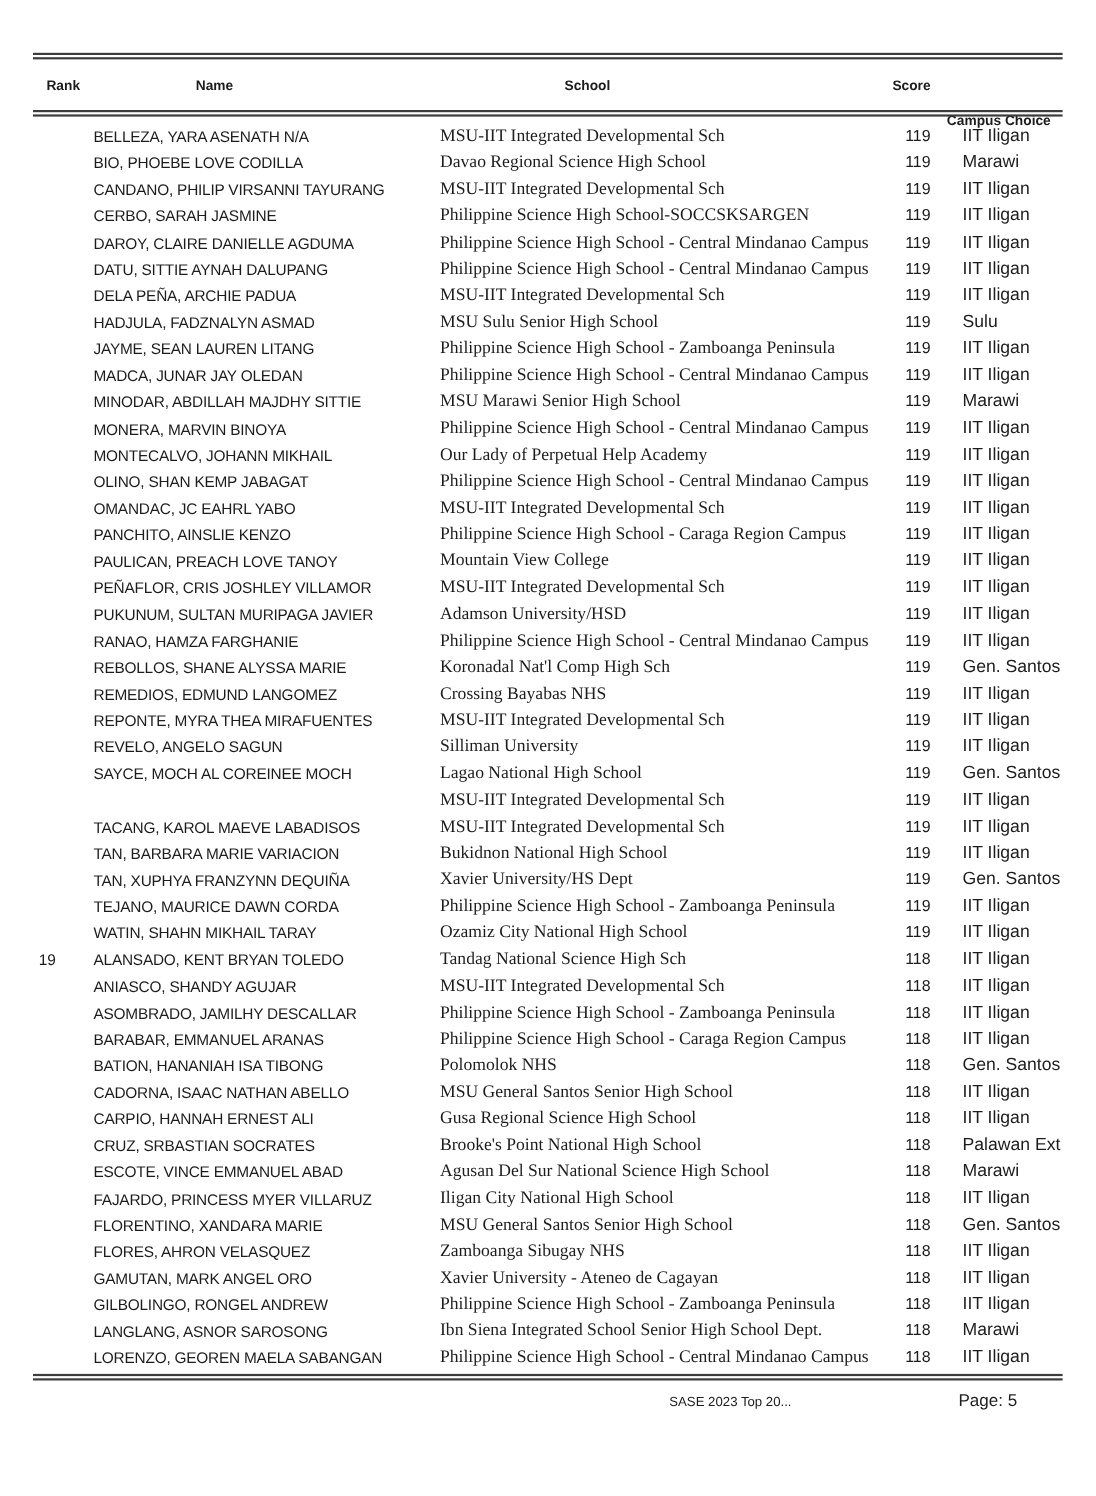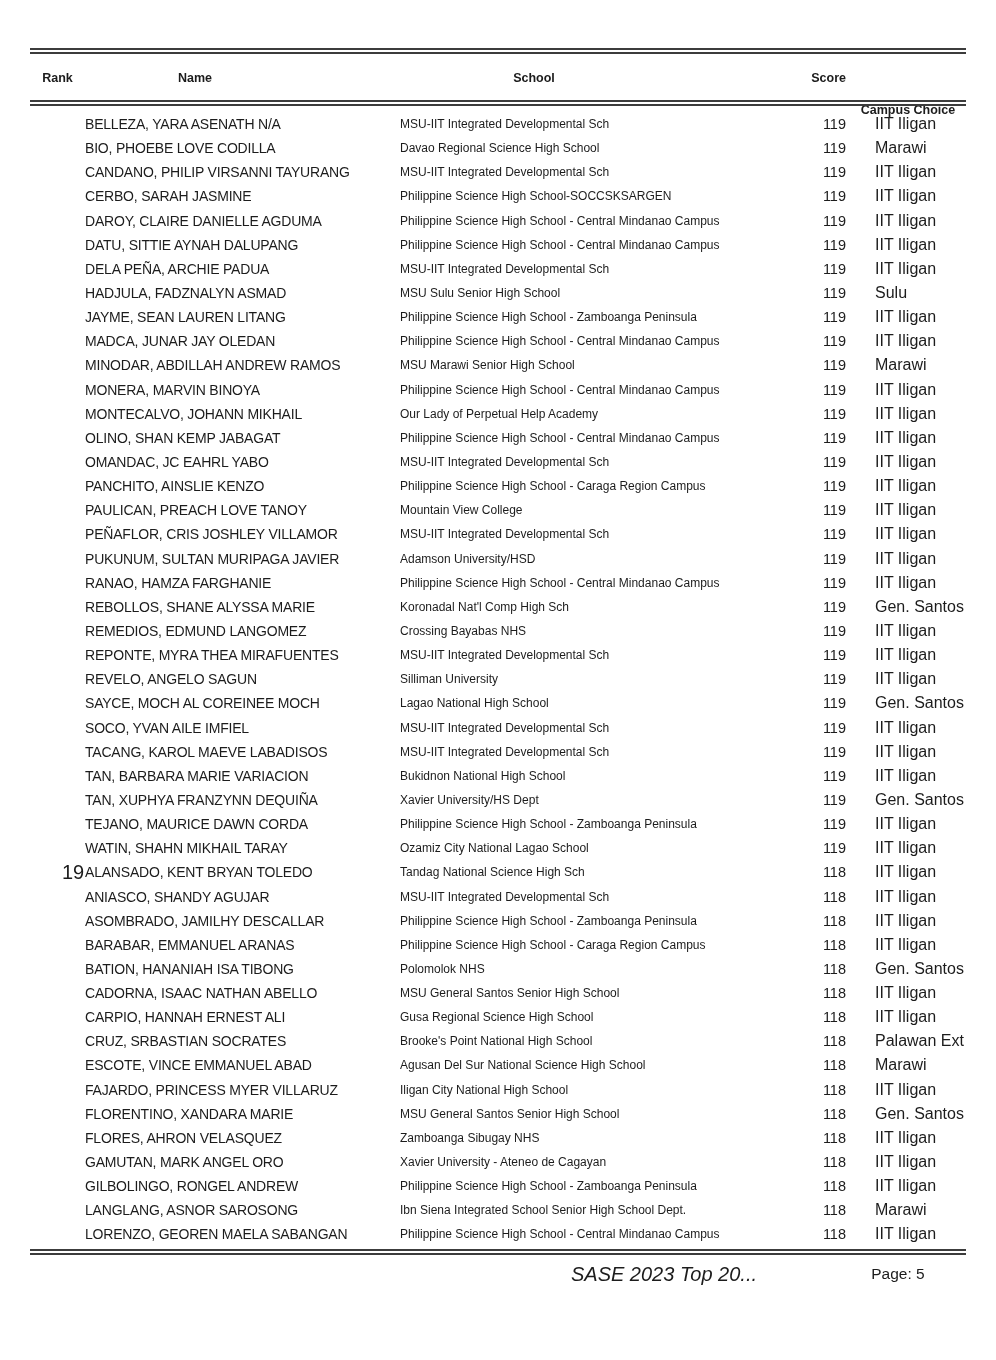--- a/index.html
+++ b/index.html
@@ -37,30 +37,30 @@
   .h-school { left: 404px; width: 260px; }
   .h-score  { left: 770px; width: 76px; justify-content: flex-end; }
   .h-campus { left: 858px; width: 100px; white-space: normal; margin-top: 32px; }
 
   .rows { position: absolute; top: 112px; left: 0; right: 0; }
   .row { position: relative; height: 24.15px; }
   .cell {
     position: absolute; top: 0; height: 24.15px; line-height: 24.15px;
     white-space: nowrap; overflow: visible;
   }
-  .c-rank   { left: 48px;  width: 50px;  text-align: center; font-size: 20px; }
+  .c-rank   { left: 18px;  width: 50px;  text-align: center; font-size: 14px; }
   .c-name   { left: 85px;  width: 320px; font-size: 14px; letter-spacing: -0.2px; }
-  .c-school { left: 400px; width: 400px; font-size: 12px; }
+  .c-school { left: 400px; width: 400px; font-size: 16px; font-family: Liberation Serif, serif; }
   .c-score  { left: 770px; width: 76px;  text-align: right; font-size: 14.5px; }
   .c-campus { left: 875px; width: 115px; font-size: 16px; }
 
   .footer { position: absolute; top: 1258px; left: 0; right: 0; height: 32px; }
   .report-title {
     position: absolute; left: 534px; width: 260px; text-align: center;
-    font-style: italic; font-size: 20px; line-height: 32px; white-space: nowrap;
+    font-size: 12px; line-height: 32px; white-space: nowrap;
   }
   .page-num {
     position: absolute; left: 838px; width: 120px; text-align: center;
     font-size: 15.5px; line-height: 32px; white-space: nowrap;
   }
 </style>
 </head>
 <body>
 
 <div class="page">
@@ -142,21 +142,21 @@
       </div>
       <div class="row">
         <span class="cell c-rank"></span>
         <span class="cell c-name">MADCA, JUNAR JAY OLEDAN</span>
         <span class="cell c-school">Philippine Science High School - Central Mindanao Campus</span>
         <span class="cell c-score">119</span>
         <span class="cell c-campus">IIT Iligan</span>
       </div>
       <div class="row">
         <span class="cell c-rank"></span>
-        <span class="cell c-name">MINODAR, ABDILLAH ANDREW RAMOS</span>
+        <span class="cell c-name">MINODAR, ABDILLAH MAJDHY SITTIE</span>
         <span class="cell c-school">MSU Marawi Senior High School</span>
         <span class="cell c-score">119</span>
         <span class="cell c-campus">Marawi</span>
       </div>
       <div class="row">
         <span class="cell c-rank"></span>
         <span class="cell c-name">MONERA, MARVIN BINOYA</span>
         <span class="cell c-school">Philippine Science High School - Central Mindanao Campus</span>
         <span class="cell c-score">119</span>
         <span class="cell c-campus">IIT Iligan</span>
@@ -247,21 +247,20 @@
       </div>
       <div class="row">
         <span class="cell c-rank"></span>
         <span class="cell c-name">SAYCE, MOCH AL COREINEE MOCH</span>
         <span class="cell c-school">Lagao National High School</span>
         <span class="cell c-score">119</span>
         <span class="cell c-campus">Gen. Santos</span>
       </div>
       <div class="row">
         <span class="cell c-rank"></span>
-        <span class="cell c-name">SOCO, YVAN AILE IMFIEL</span>
         <span class="cell c-school">MSU-IIT Integrated Developmental Sch</span>
         <span class="cell c-score">119</span>
         <span class="cell c-campus">IIT Iligan</span>
       </div>
       <div class="row">
         <span class="cell c-rank"></span>
         <span class="cell c-name">TACANG, KAROL MAEVE LABADISOS</span>
         <span class="cell c-school">MSU-IIT Integrated Developmental Sch</span>
         <span class="cell c-score">119</span>
         <span class="cell c-campus">IIT Iligan</span>
@@ -283,21 +282,21 @@
       <div class="row">
         <span class="cell c-rank"></span>
         <span class="cell c-name">TEJANO, MAURICE DAWN CORDA</span>
         <span class="cell c-school">Philippine Science High School - Zamboanga Peninsula</span>
         <span class="cell c-score">119</span>
         <span class="cell c-campus">IIT Iligan</span>
       </div>
       <div class="row">
         <span class="cell c-rank"></span>
         <span class="cell c-name">WATIN, SHAHN MIKHAIL TARAY</span>
-        <span class="cell c-school">Ozamiz City National Lagao School</span>
+        <span class="cell c-school">Ozamiz City National High School</span>
         <span class="cell c-score">119</span>
         <span class="cell c-campus">IIT Iligan</span>
       </div>
       <div class="row">
         <span class="cell c-rank">19</span>
         <span class="cell c-name">ALANSADO, KENT BRYAN TOLEDO</span>
         <span class="cell c-school">Tandag National Science High Sch</span>
         <span class="cell c-score">118</span>
         <span class="cell c-campus">IIT Iligan</span>
       </div>

